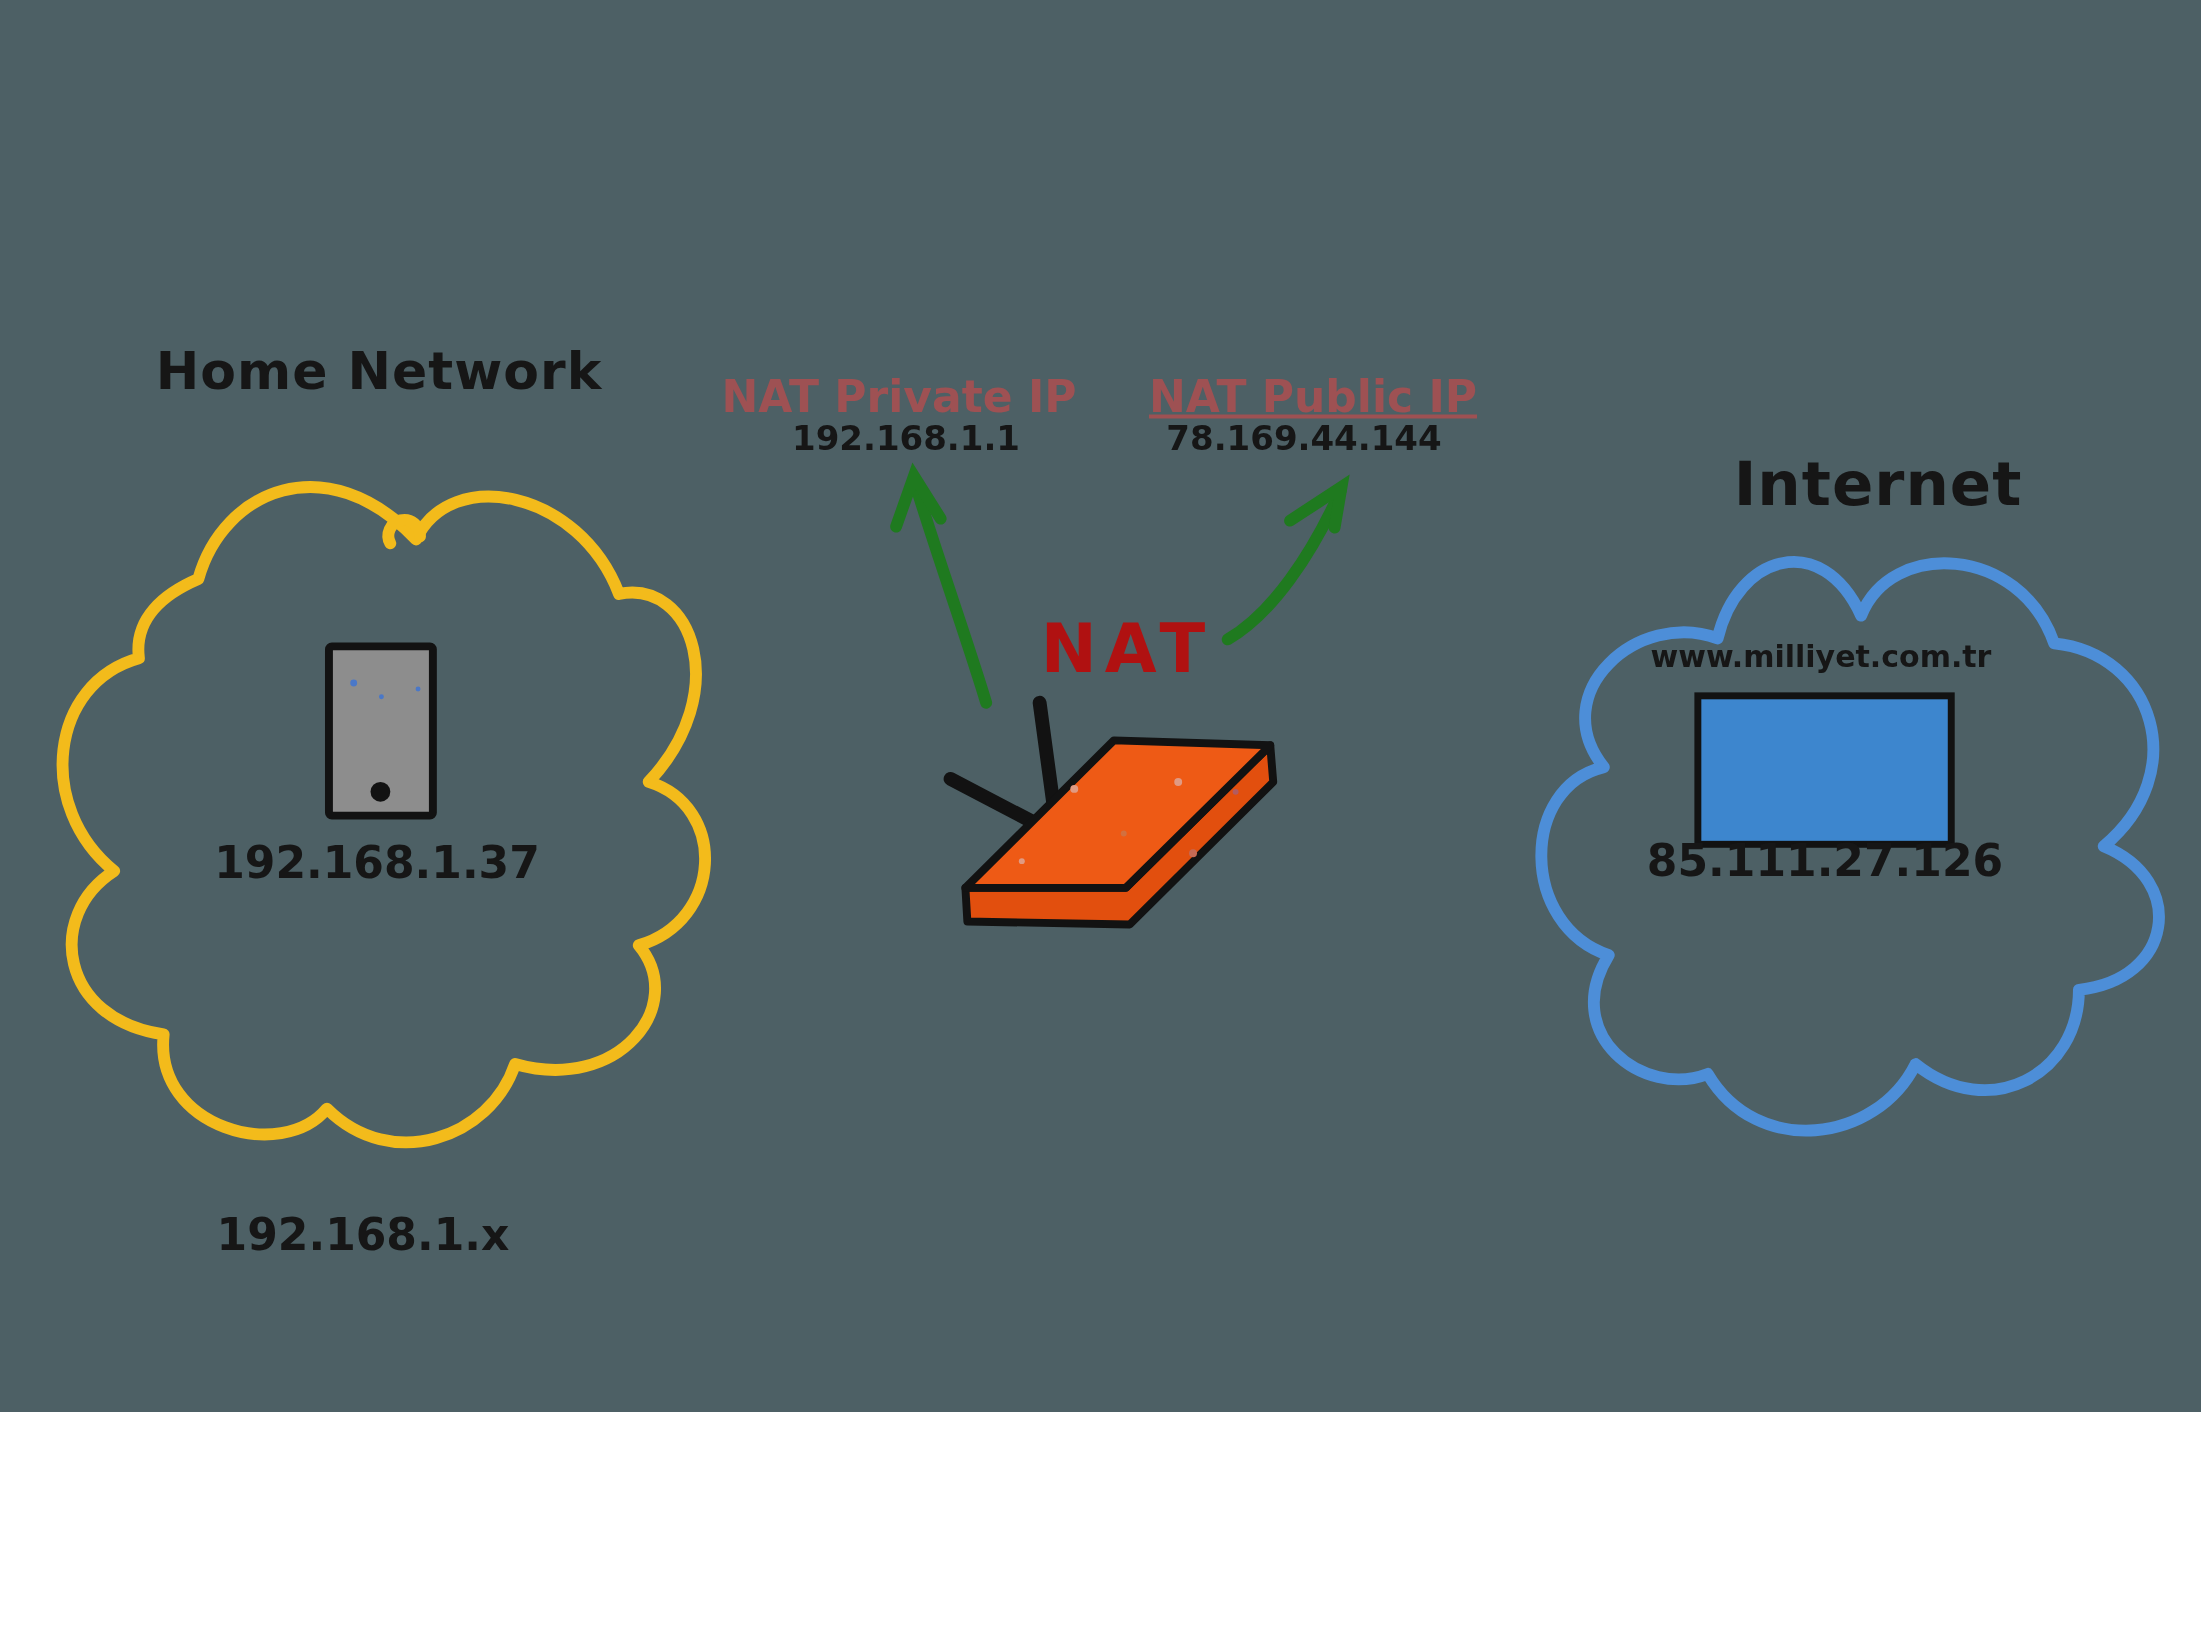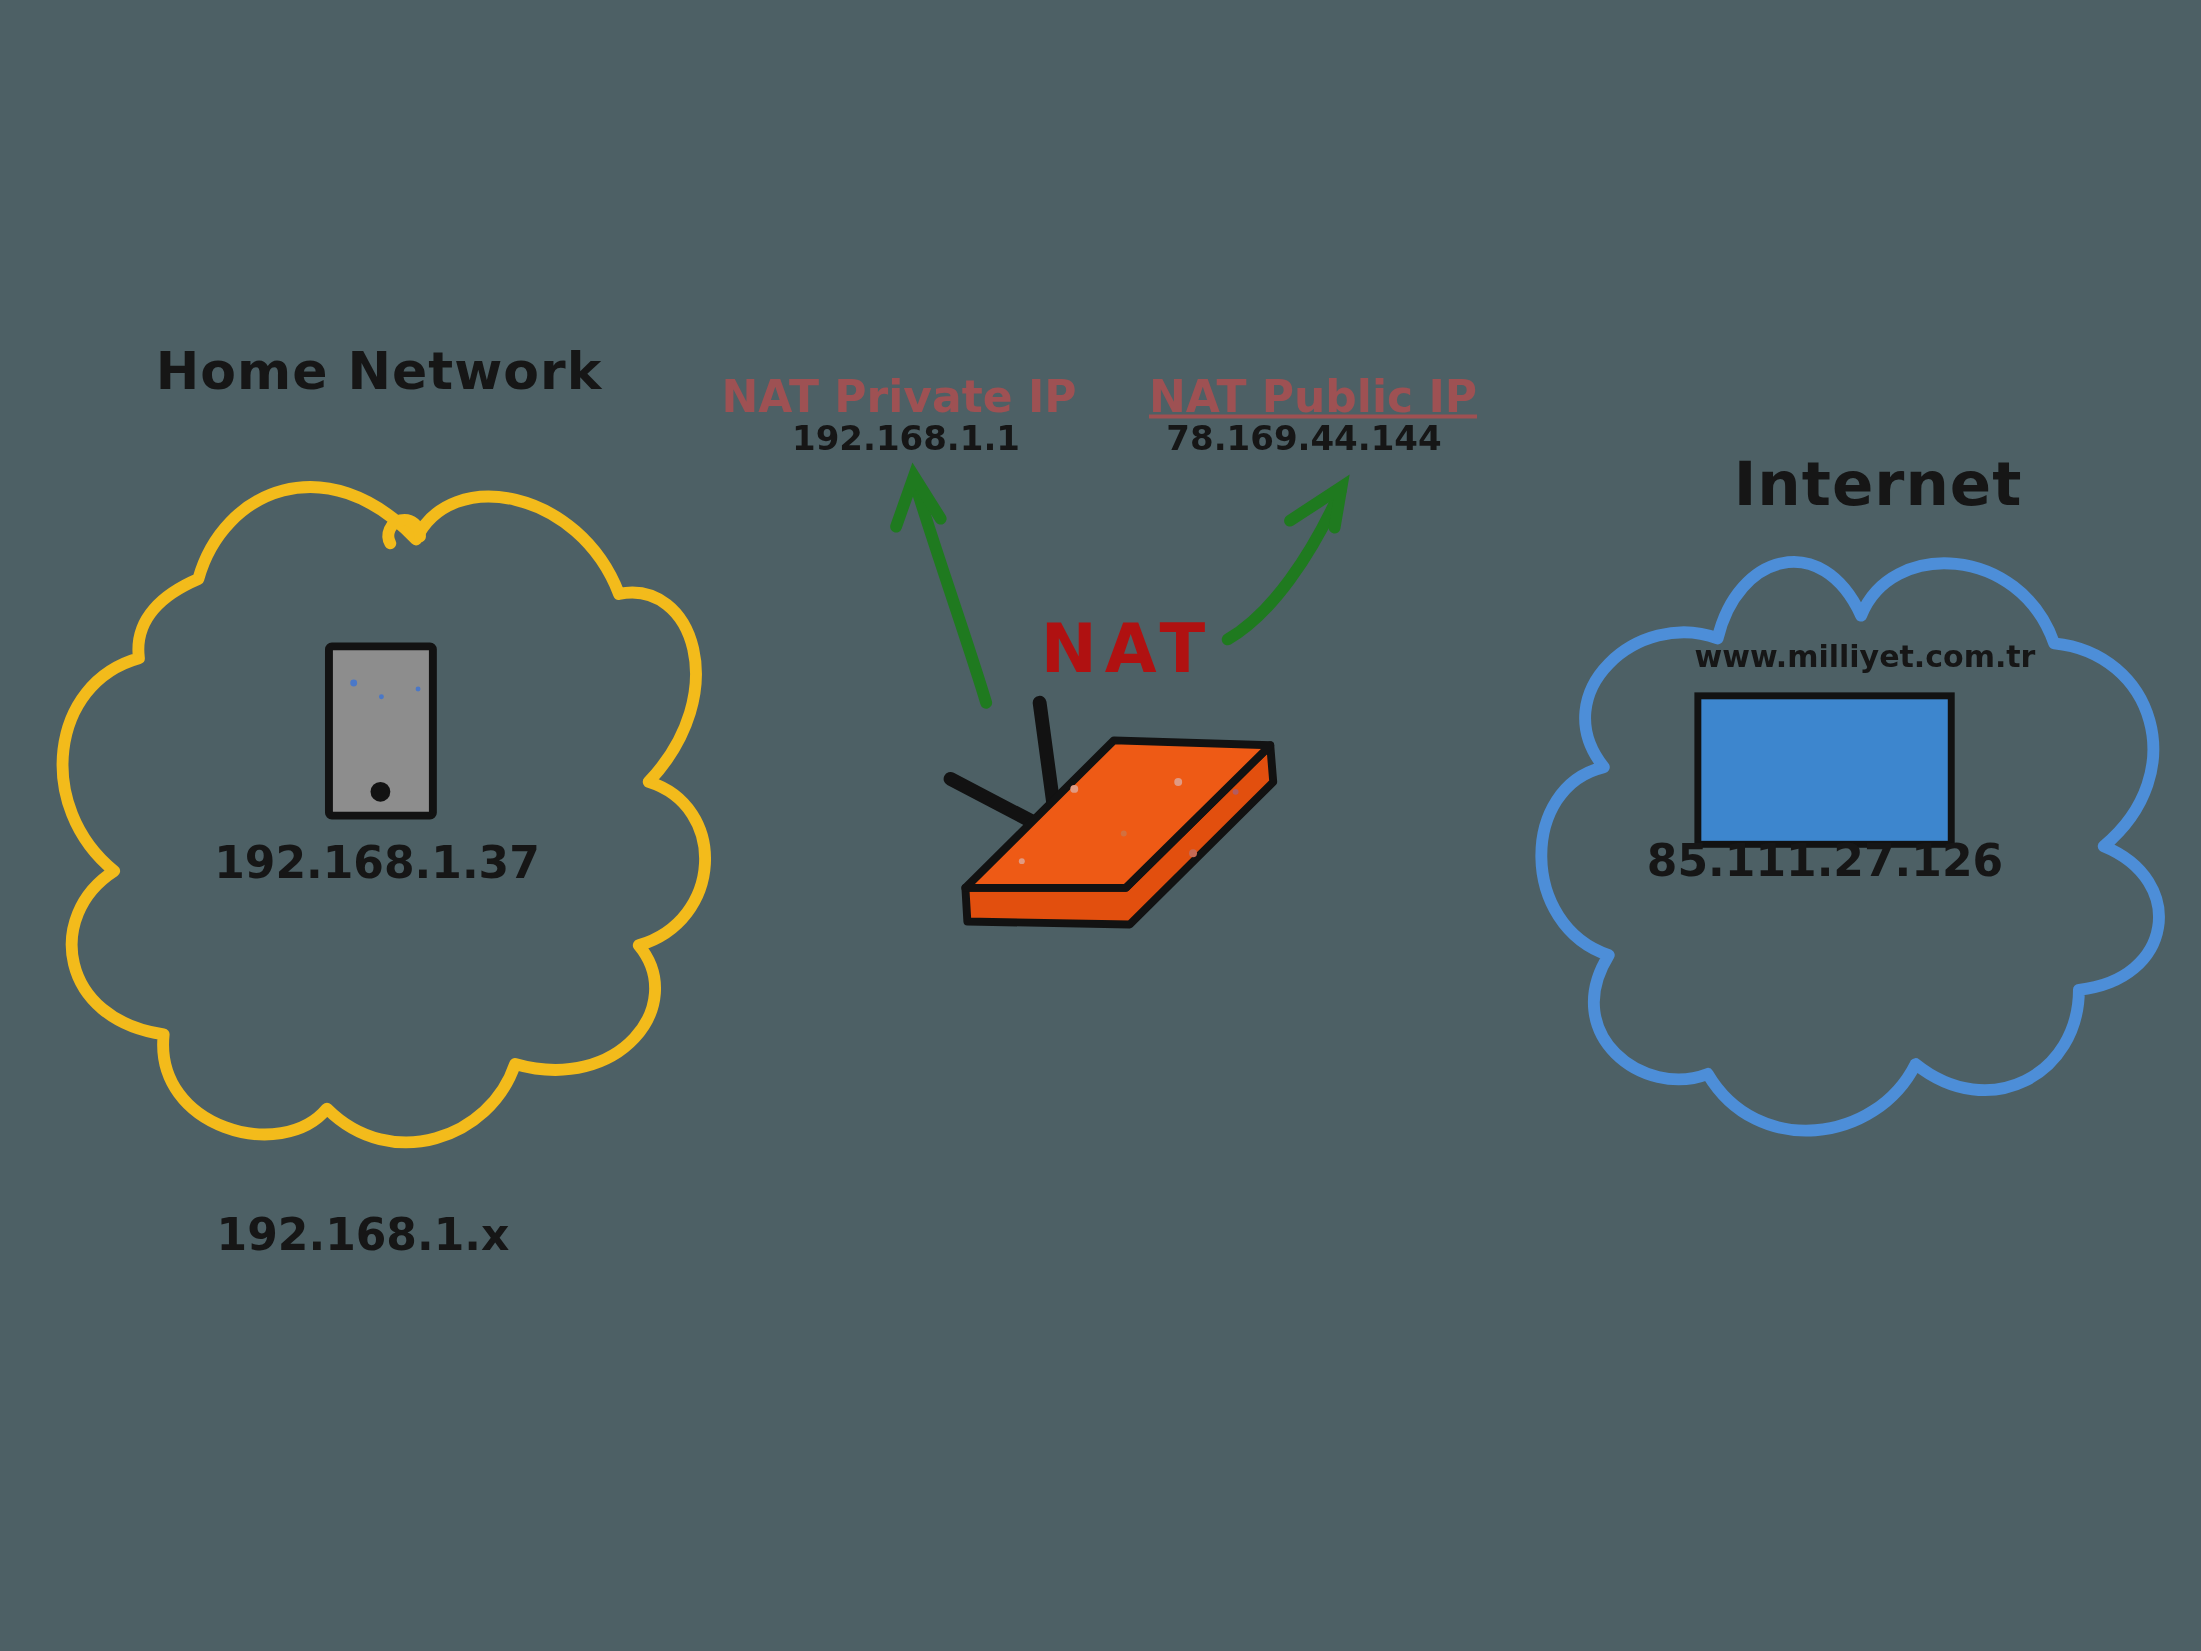--- a/index.html
+++ b/index.html
@@ -1,18 +1,18 @@
 <!DOCTYPE html>
 <html><head>
 <meta charset="utf-8">
 <style>
   html,body{margin:0;padding:0;}
   #canvas{
     position:relative;
-    width:2202px;height:1651px;
+    width:2202px;height:1412px;
     background:#4d6065;
     overflow:hidden;
     font-family:"DejaVu Sans","Liberation Sans",sans-serif;
   }
   .label{
     position:absolute;
     transform:translate(-50%,-50%);
     white-space:nowrap;
     font-weight:bold;
     color:#161616;
@@ -21,21 +21,21 @@
   .title-internet{left:1878px;top:483px; font-size:61px; letter-spacing:1px;}
   .nat-label    {color:#9e5153; font-size:44px;margin-top:20px;}
   .nat-private-label{left:899px; top:376px;}
   .nat-public-label {left:1313px;top:376px;text-decoration:underline;}
   .ip-text      {font-size:34px;}
   .nat-private-ip{left:906px; top:438px;}
   .nat-public-ip {left:1304px;top:438px;}
   .nat-title    {left:1127px;top:649px;font-size:67px;color:#b01111;letter-spacing:8px;}
   .device-ip    {left:377px; top:862px; font-size:44px;text-align:center;}
   .subnet       {left:363px; top:1234px;font-size:44px;}
-  .site-domain  {left:1821px;top:656px; font-size:30px;margin-left:44px;}
+  .site-domain  {left:1821px;top:656px; font-size:30px;}
   .site-ip      {left:1825px;top:860px; font-size:44px;}
   svg{position:absolute;left:0;top:0;}
 </style>
 </head>
 <body>
 
 <div id="canvas">
 
   <svg width="2202" height="1651" viewBox="0 0 2224 1668">
 

